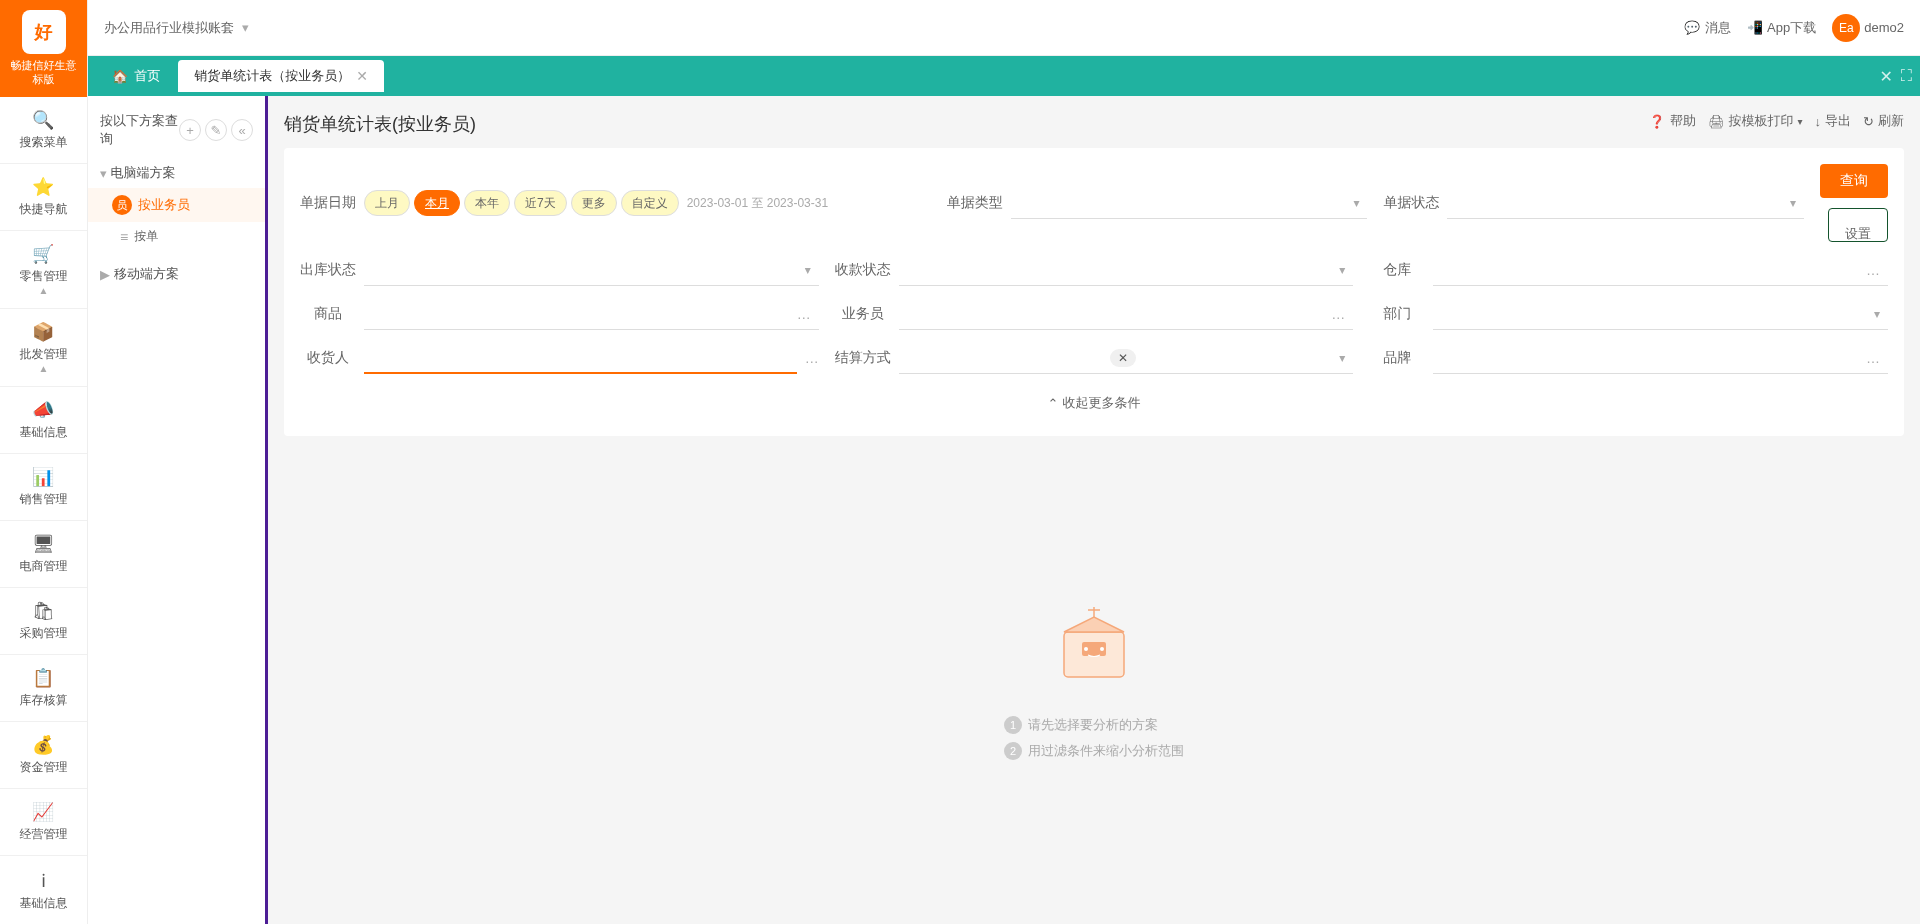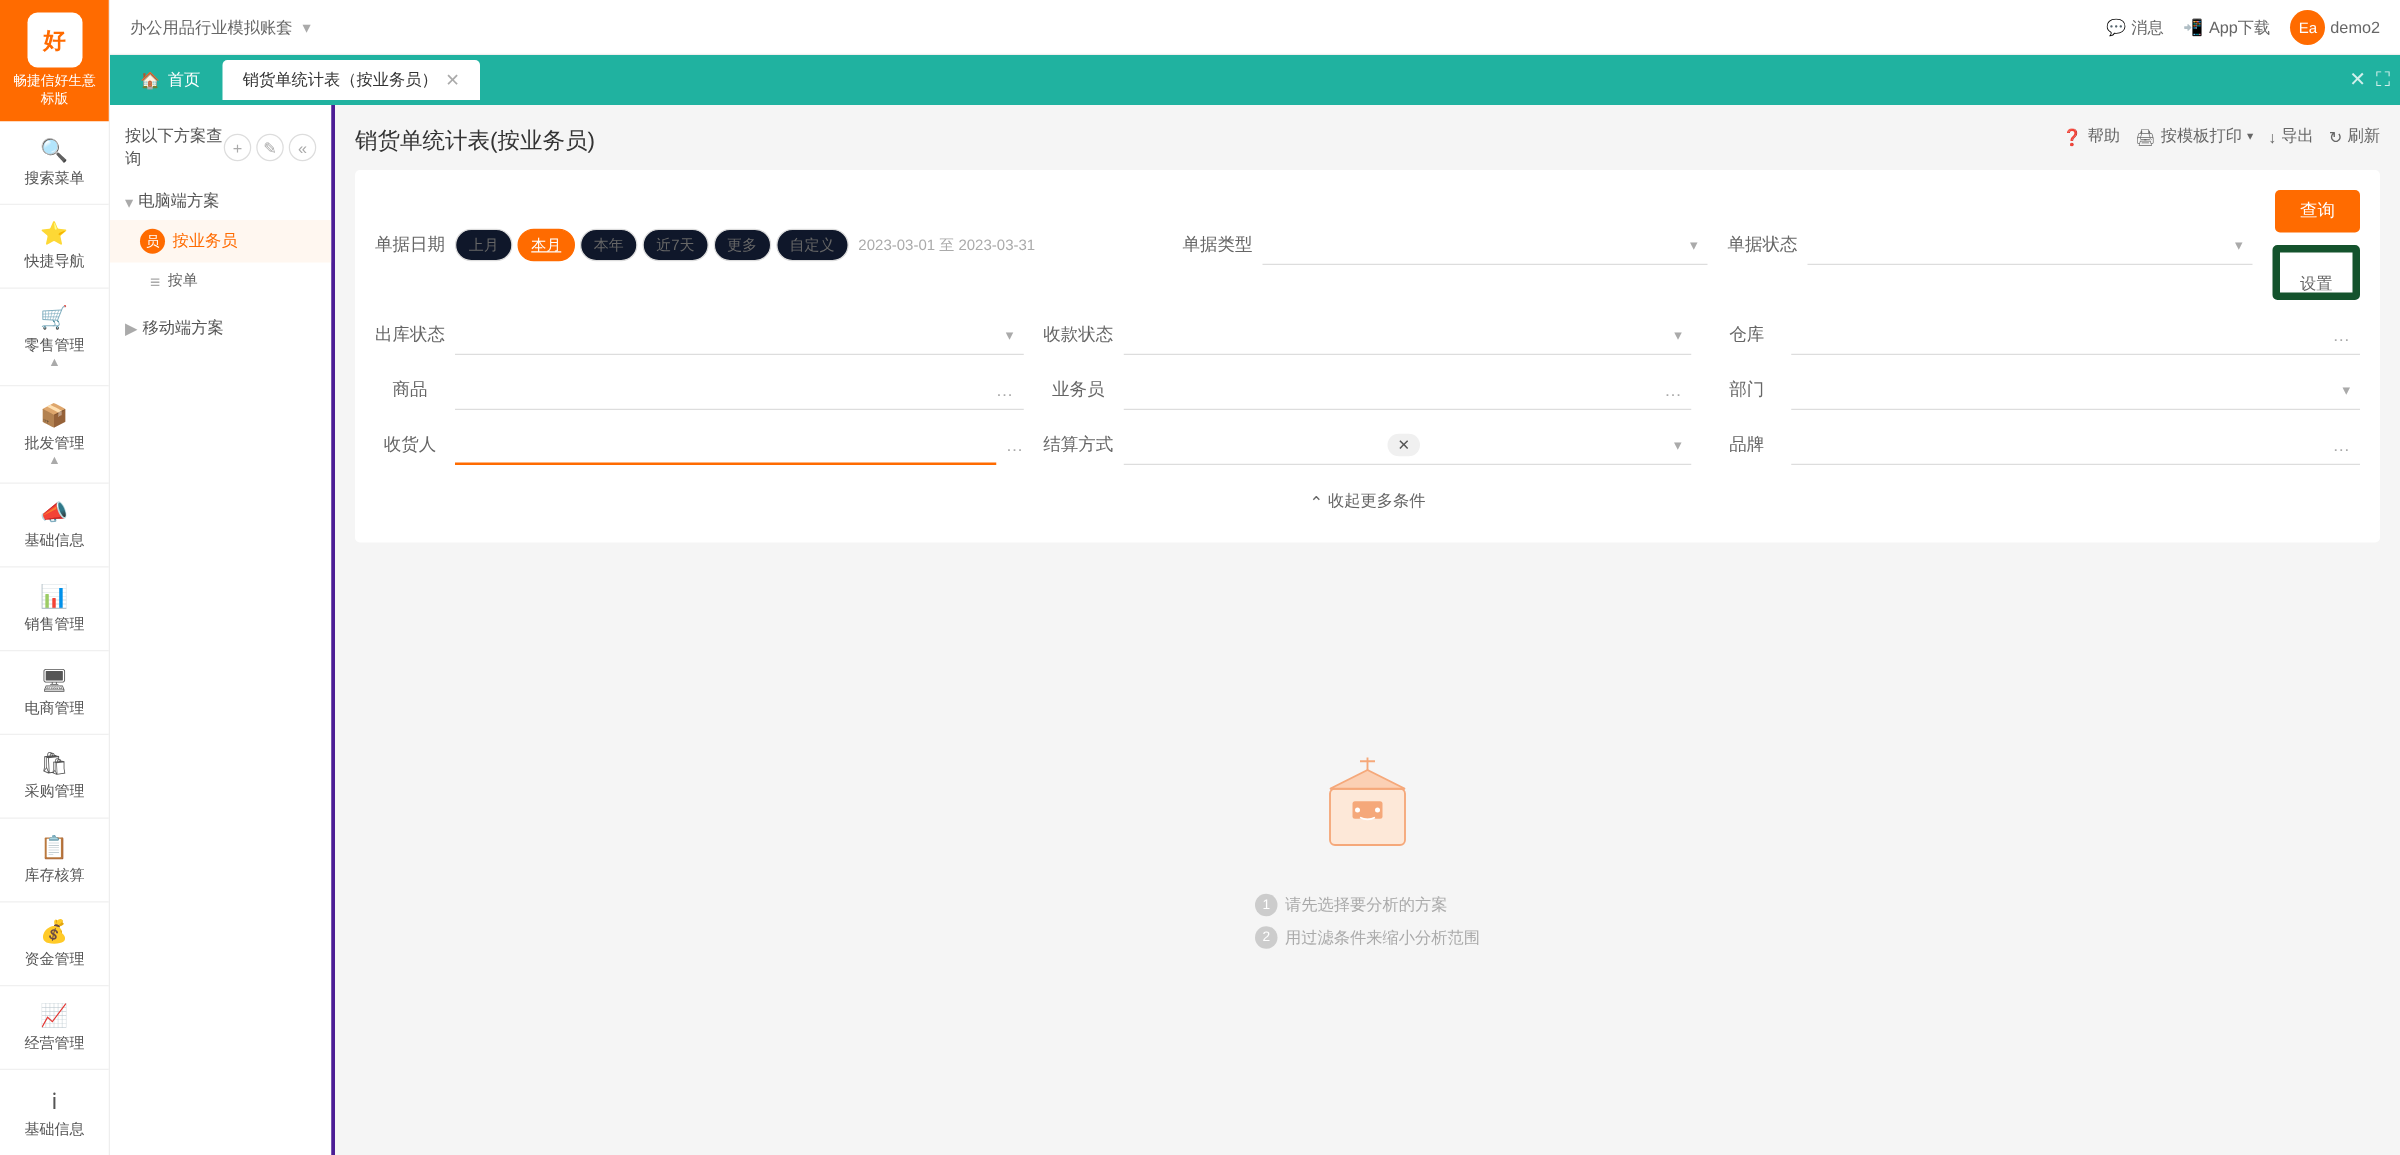--- a/index.html
+++ b/index.html
@@ -10,21 +10,21 @@
     .sidebar-logo { width: 100%; background: #ff6b00; padding: 10px 6px; display: flex; flex-direction: column; align-items: center; cursor: pointer; }
     .logo-icon { width: 44px; height: 44px; background: #fff; border-radius: 8px; display: flex; align-items: center; justify-content: center; font-size: 18px; color: #ff6b00; font-weight: bold; }
     .logo-text { color: #fff; font-size: 11px; margin-top: 4px; text-align: center; line-height: 1.3; }
     .sidebar-nav-item { width: 100%; padding: 12px 4px; display: flex; flex-direction: column; align-items: center; cursor: pointer; color: #555; font-size: 12px; border-bottom: 1px solid #f0f0f0; }
     .nav-icon { font-size: 18px; margin-bottom: 3px; }
 
     
     .main { flex: 1; display: flex; flex-direction: column; overflow: hidden; }
 
     
-    .topbar { height: 44px; background: #fff; border-bottom: 1px solid #eee; display: flex; align-items: center; padding: 0 16px; justify-content: space-between; flex-shrink: 0; }
+    .topbar { height: 56px; background: #fff; border-bottom: 1px solid #eee; display: flex; align-items: center; padding: 0 16px; justify-content: space-between; flex-shrink: 0; }
     .topbar-left { display: flex; align-items: center; gap: 8px; color: #666; font-size: 13px; }
     .topbar-right { display: flex; align-items: center; gap: 16px; color: #666; font-size: 13px; }
     .topbar-right-item { display: flex; align-items: center; gap: 4px; cursor: pointer; }
     .avatar { width: 28px; height: 28px; border-radius: 50%; background: #ff6b00; display: flex; align-items: center; justify-content: center; color: #fff; font-size: 12px; overflow: hidden; }
 
     
     .tabbar { height: 40px; background: #20b2a0; display: flex; align-items: center; padding: 0 8px; flex-shrink: 0; gap: 2px; }
     .tab { height: 32px; padding: 0 16px; display: flex; align-items: center; gap: 6px; border-radius: 4px 4px 0 0; cursor: pointer; font-size: 13px; color: rgba(255,255,255,0.8); background: transparent; }
     .tab.active { background: #fff; color: #333; }
     .tab-close { font-size: 14px; color: #aaa; cursor: pointer; line-height: 1; }
@@ -62,33 +62,33 @@
     .filter-field { display: flex; align-items: center; flex: 1; gap: 8px; min-width: 0; }
     .filter-label { color: #666; font-size: 14px; white-space: nowrap; min-width: 56px; text-align: center; }
     .filter-input { flex: 1; height: 32px; border: none; border-bottom: 1px solid #ddd; outline: none; padding: 0 8px; font-size: 13px; color: #333; background: transparent; }
     .filter-input.active-border { border-bottom: 2px solid #ff6b00; }
     .filter-select { flex: 1; height: 32px; border: none; border-bottom: 1px solid #ddd; display: flex; align-items: center; justify-content: space-between; padding: 0 8px; cursor: pointer; color: #aaa; font-size: 13px; }
     .filter-select-arrow { color: #aaa; font-size: 12px; }
     .filter-dots { color: #aaa; font-size: 14px; cursor: pointer; }
 
     
     .date-filter { display: flex; align-items: center; gap: 4px; flex: 1; }
-    .date-btn { height: 26px; padding: 0 10px; border-radius: 13px; border: 1px solid #ddd; background: #0f172a; cursor: pointer; font-size: 12px; color: #666; }
+    .date-btn { height: 26px; padding: 0 10px; border-radius: 13px; border: 1px solid #ddd; background: #fef9c3; cursor: pointer; font-size: 12px; color: #666; }
     .date-btn.active { background: #ff6b00; color: #fff; border-color: #ff6b00; text-decoration: underline; }
     .date-range { font-size: 12px; color: #aaa; margin-left: 4px; }
 
     
     .clear-badge { display: inline-flex; align-items: center; gap: 3px; background: #f0f0f0; border-radius: 10px; padding: 2px 8px; font-size: 12px; color: #555; cursor: pointer; }
 
     
     .collapse-btn { display: flex; align-items: center; justify-content: center; gap: 4px; color: #666; font-size: 13px; cursor: pointer; padding: 8px; }
 
     
     .query-btn { height: 34px; padding: 0 20px; background: #ff6b00; color: #fff; border: none; border-radius: 4px; cursor: pointer; font-size: 14px; }
-    .set-btn { height: 34px; padding: 16px 16px; background: #fff; color: #666; border: 6px solid #14532d; border-radius: 4px; cursor: pointer; font-size: 13px; margin-top: 6px; }
+    .set-btn { height: 34px; padding: 16px 16px; background: #fff; color: #666; border: 1px solid #14532d; border-radius: 4px; cursor: pointer; font-size: 13px; margin-top: 6px; }
 
     
     .empty-state { flex: 1; display: flex; flex-direction: column; align-items: center; justify-content: center; padding: 60px 0; }
     .empty-icon { width: 100px; height: 100px; margin-bottom: 20px; }
     .empty-tips { color: #aaa; font-size: 13px; line-height: 2; }
     .empty-tip-row { display: flex; align-items: center; gap: 6px; }
     .tip-num { width: 18px; height: 18px; border-radius: 50%; background: #ccc; color: #fff; font-size: 11px; display: flex; align-items: center; justify-content: center; flex-shrink: 0; }
 
     
     ::-webkit-scrollbar { width: 6px; height: 6px; }

